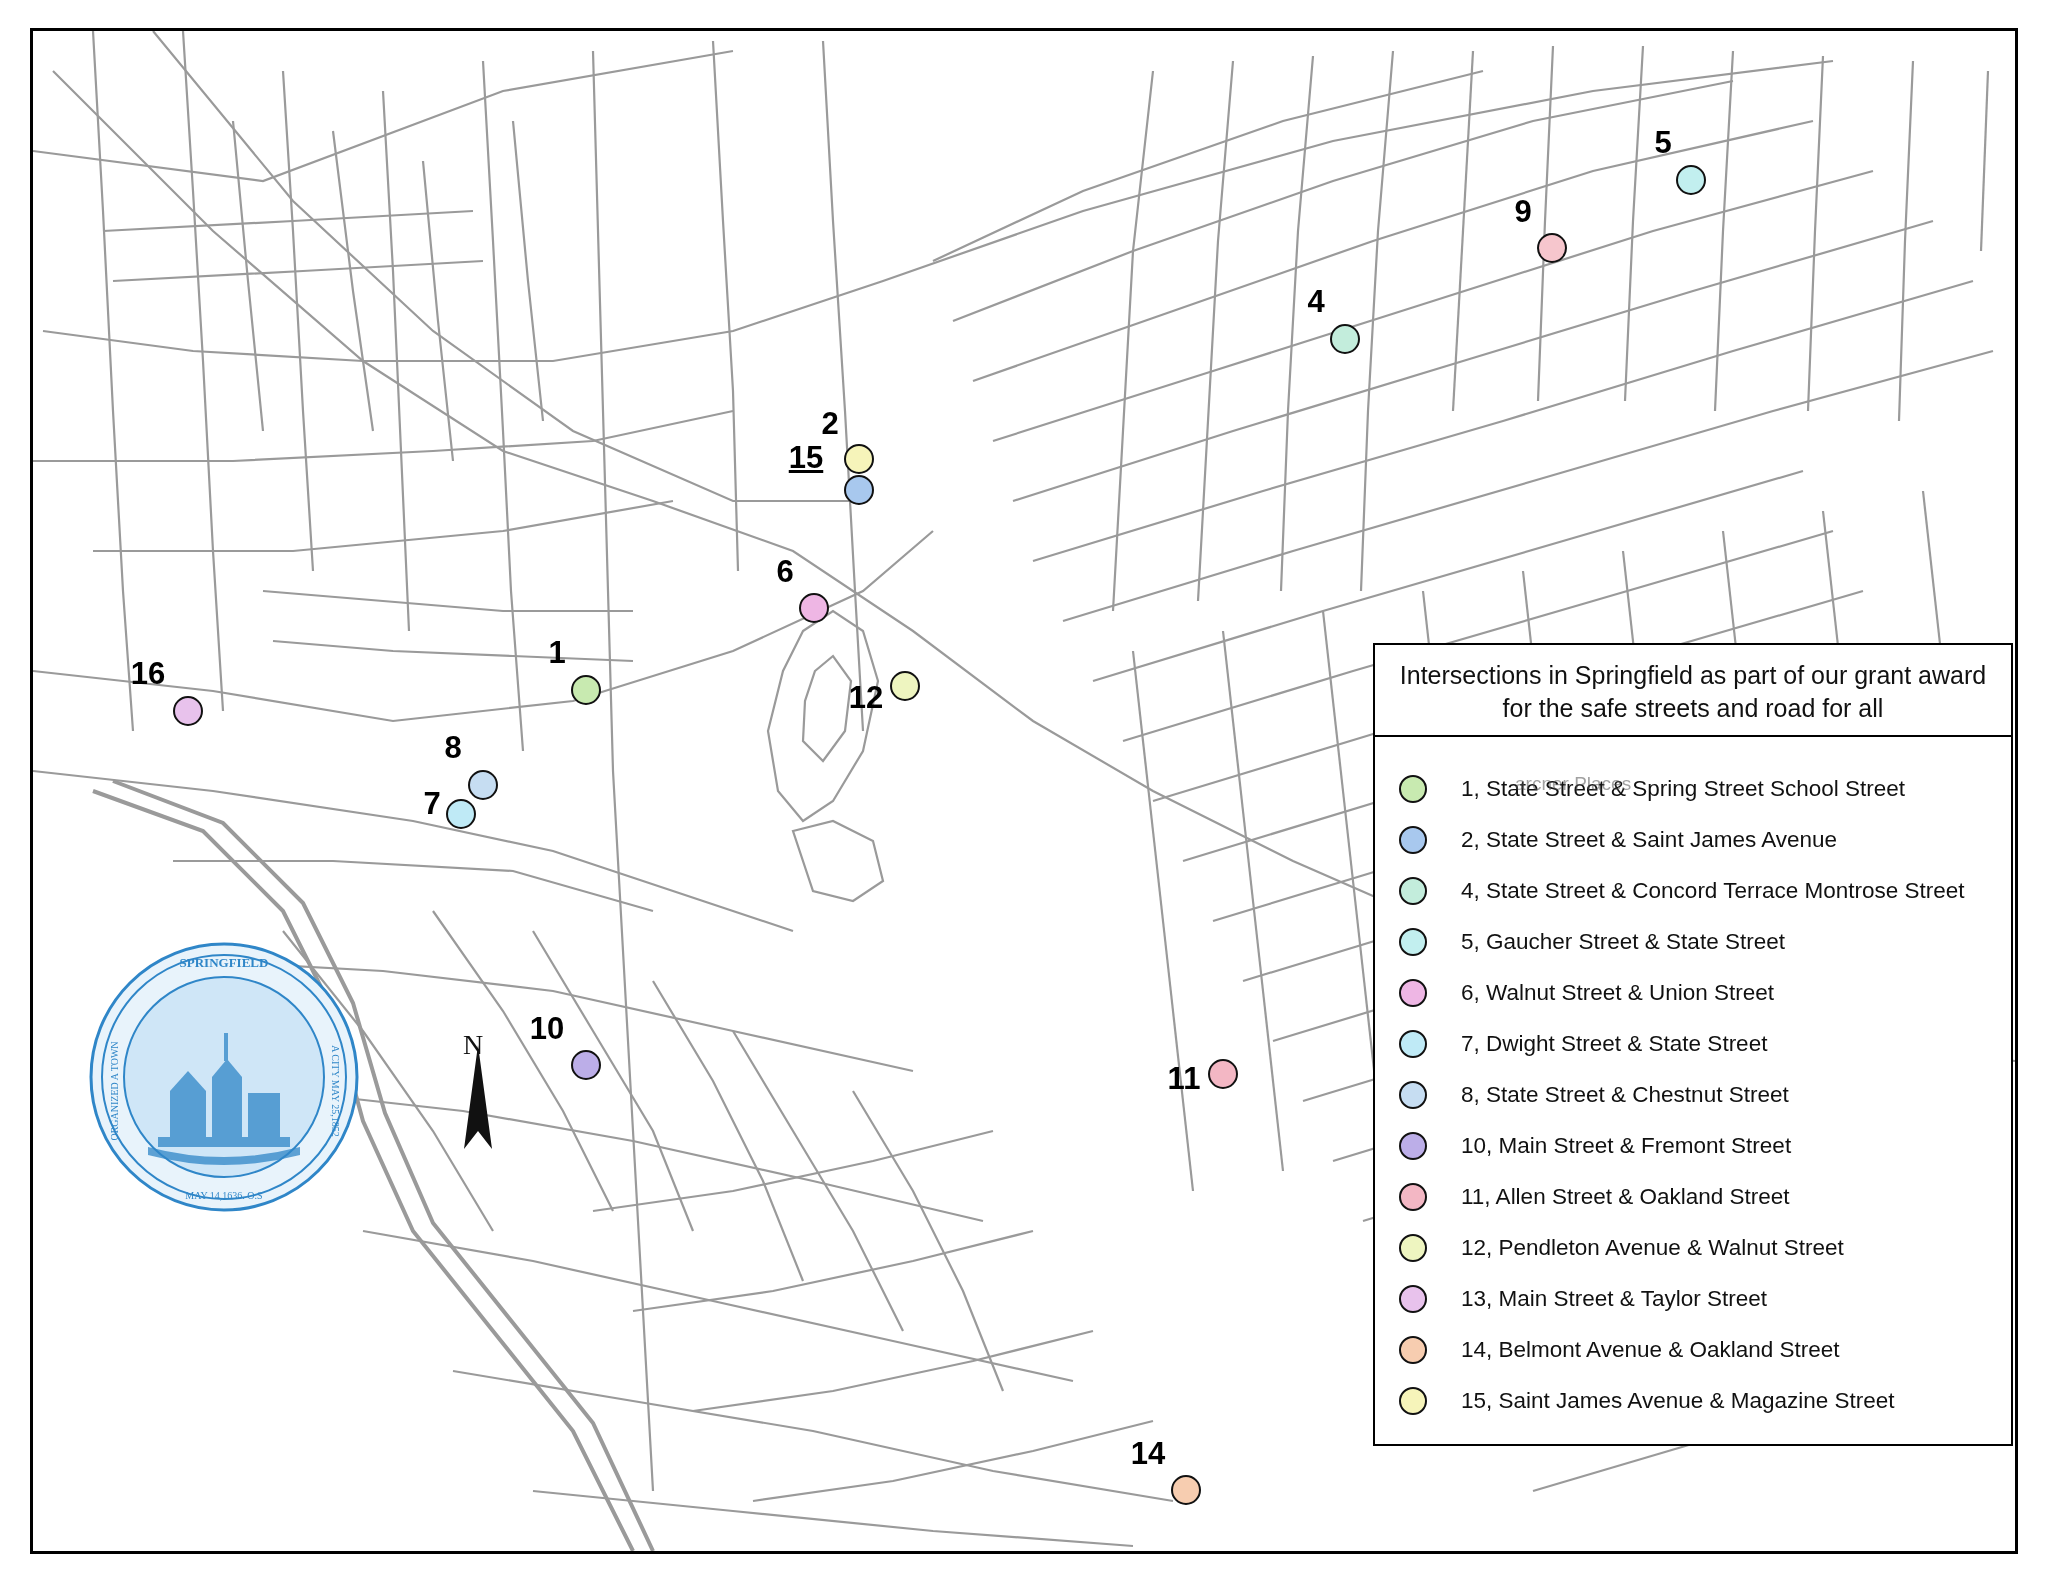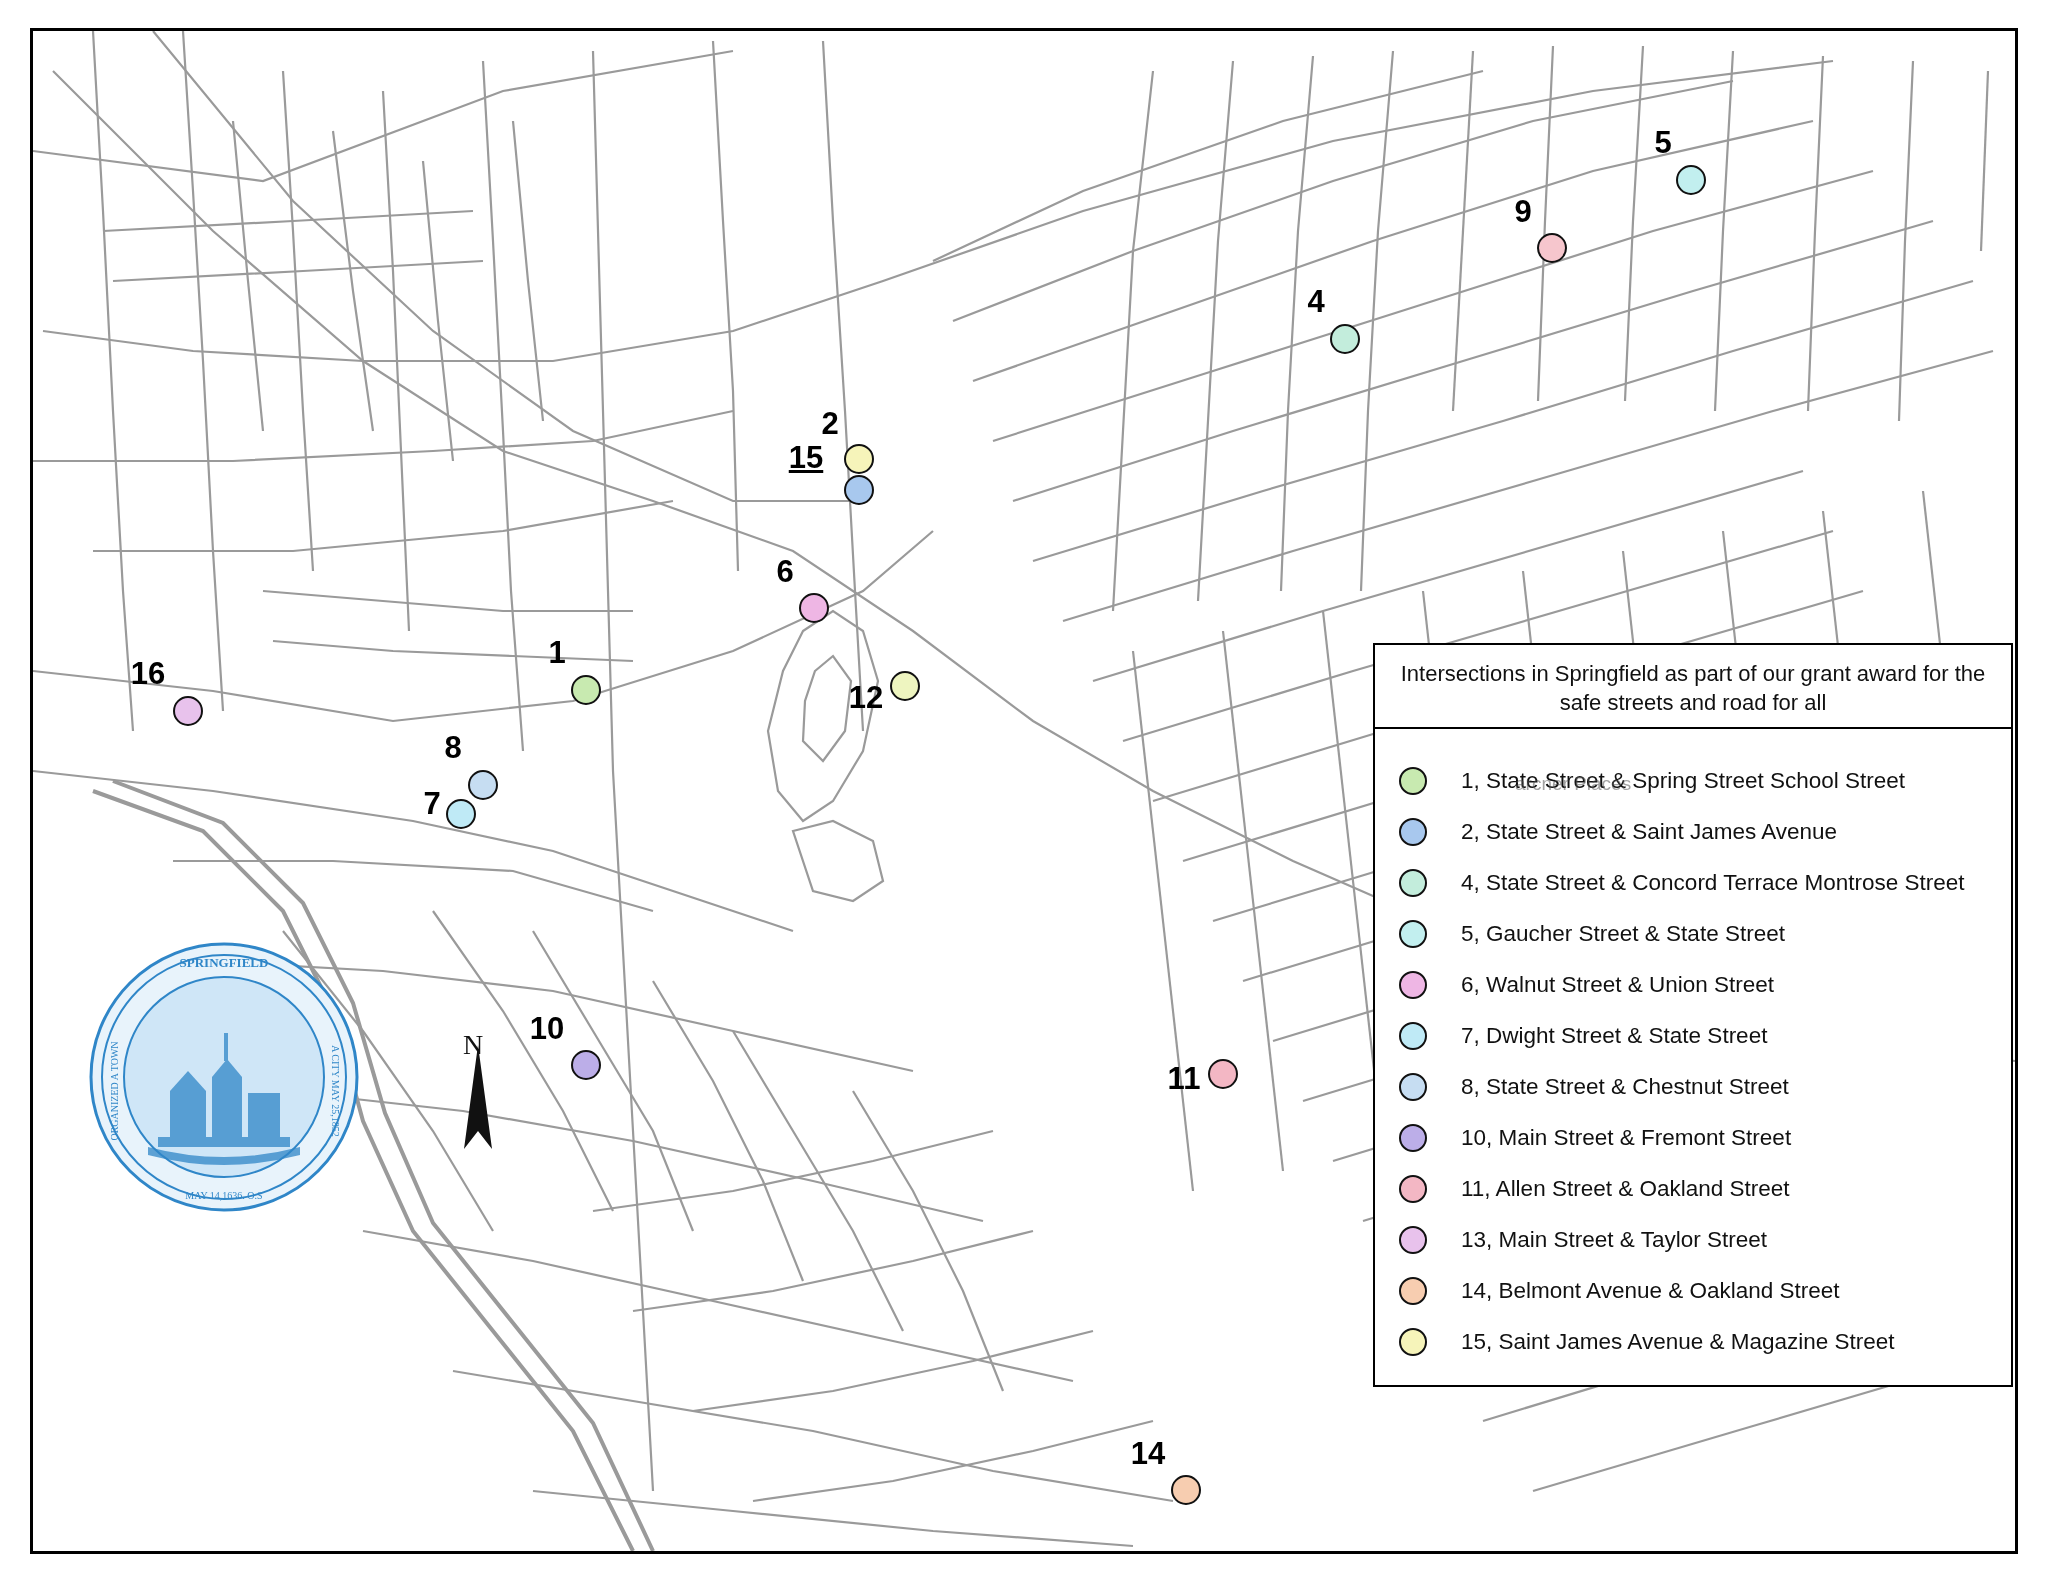--- a/index.html
+++ b/index.html
@@ -57,21 +57,21 @@
     left: 1340px;
     top: 612px;
     width: 640px;
     background: #ffffff;
     border: 2px solid #000;
     box-sizing: border-box;
   }
   #legend-title {
     padding: 14px 18px 10px 18px;
     text-align: center;
-    font-size: 22px;
+    font-size: 25px;
     line-height: 1.32;
     color: #111;
     border-bottom: 2px solid #000;
   }
   #legend-sub {
     position: absolute;
     left: 140px;
     top: 128px;
     font-size: 19px;
     color: #555;
@@ -295,20 +295,24 @@
           </div>
           <div class="legend-row">
             <span class="legend-swatch" style="background: rgb(188, 174, 232);"></span>
             <span class="legend-text">10, Main Street &amp; Fremont Street</span>
           </div>
           <div class="legend-row">
             <span class="legend-swatch" style="background: rgb(243, 183, 196);"></span>
             <span class="legend-text">11, Allen Street &amp; Oakland Street</span>
           </div>
           <div class="legend-row">
+            <span class="legend-swatch" style="background: rgb(238, 245, 192);"></span>
+            <span class="legend-text">12, Pendleton Avenue &amp; Walnut Street</span>
+          </div>
+          <div class="legend-row">
             <span class="legend-swatch" style="background: rgb(232, 194, 236);"></span>
             <span class="legend-text">13, Main Street &amp; Taylor Street</span>
           </div>
           <div class="legend-row">
             <span class="legend-swatch" style="background: rgb(247, 205, 176);"></span>
             <span class="legend-text">14, Belmont Avenue &amp; Oakland Street</span>
           </div>
           <div class="legend-row">
             <span class="legend-swatch" style="background: rgb(246, 244, 186);"></span>
             <span class="legend-text">15, Saint James Avenue &amp; Magazine Street</span>

